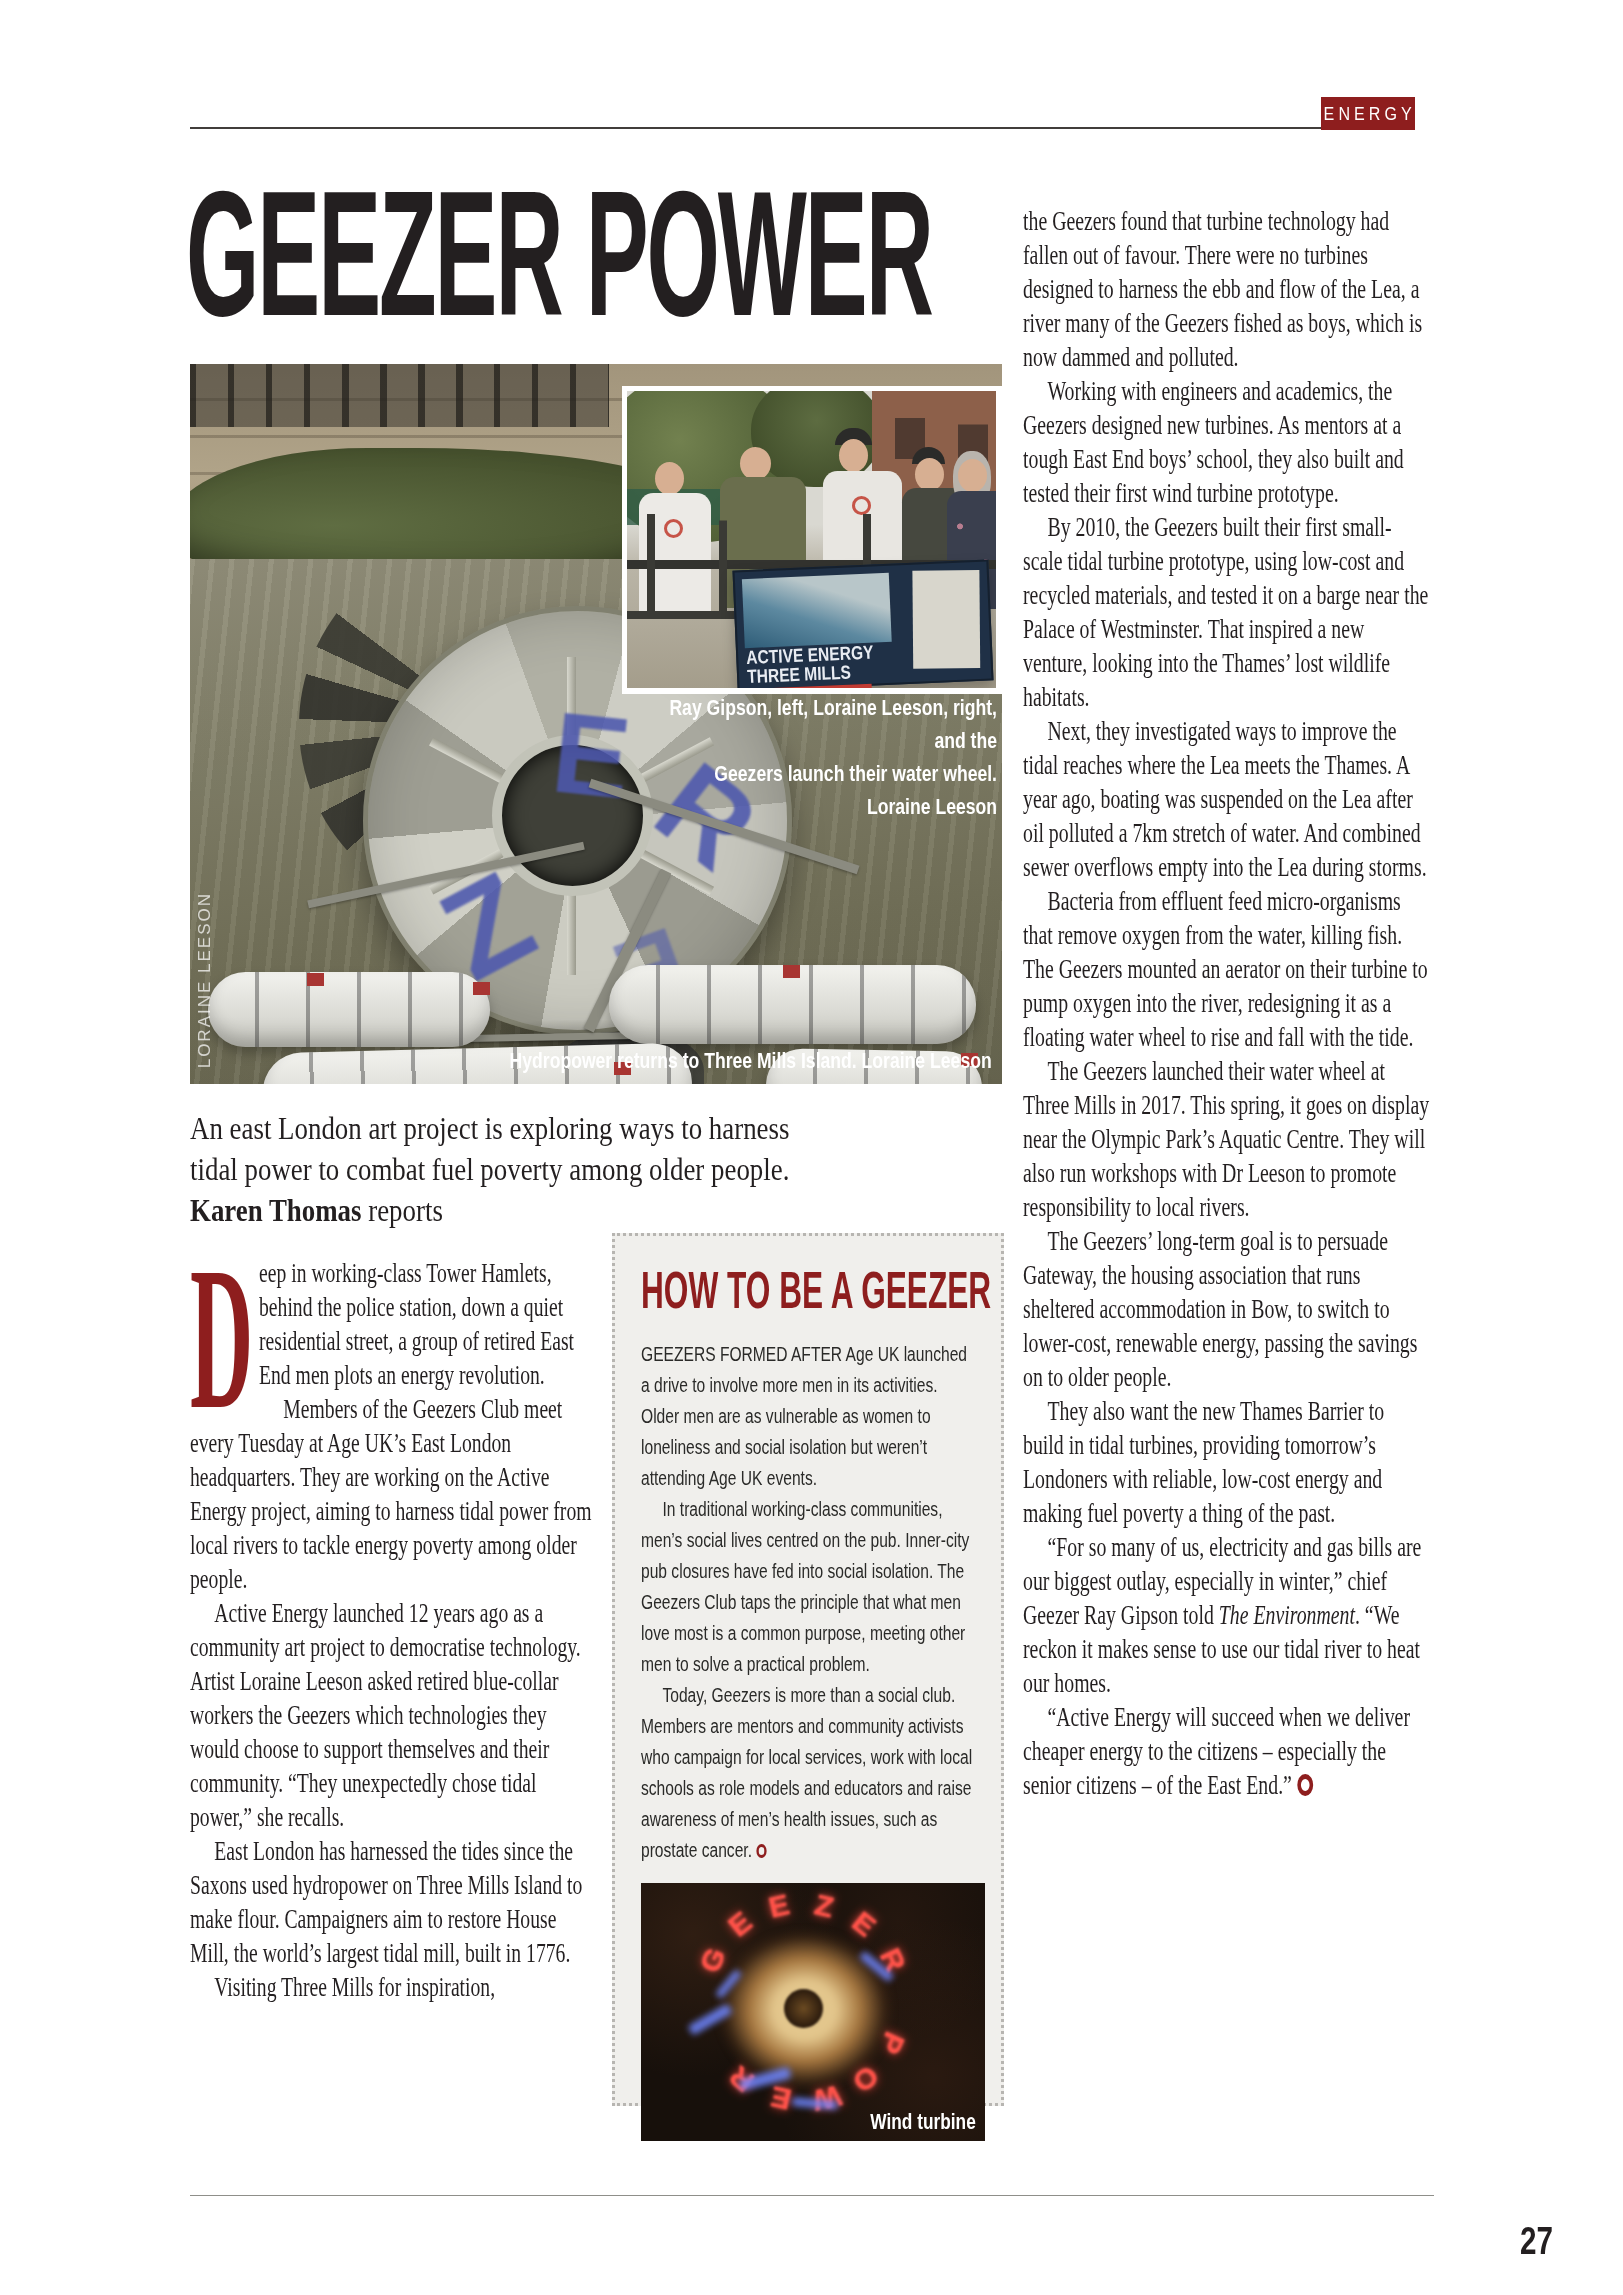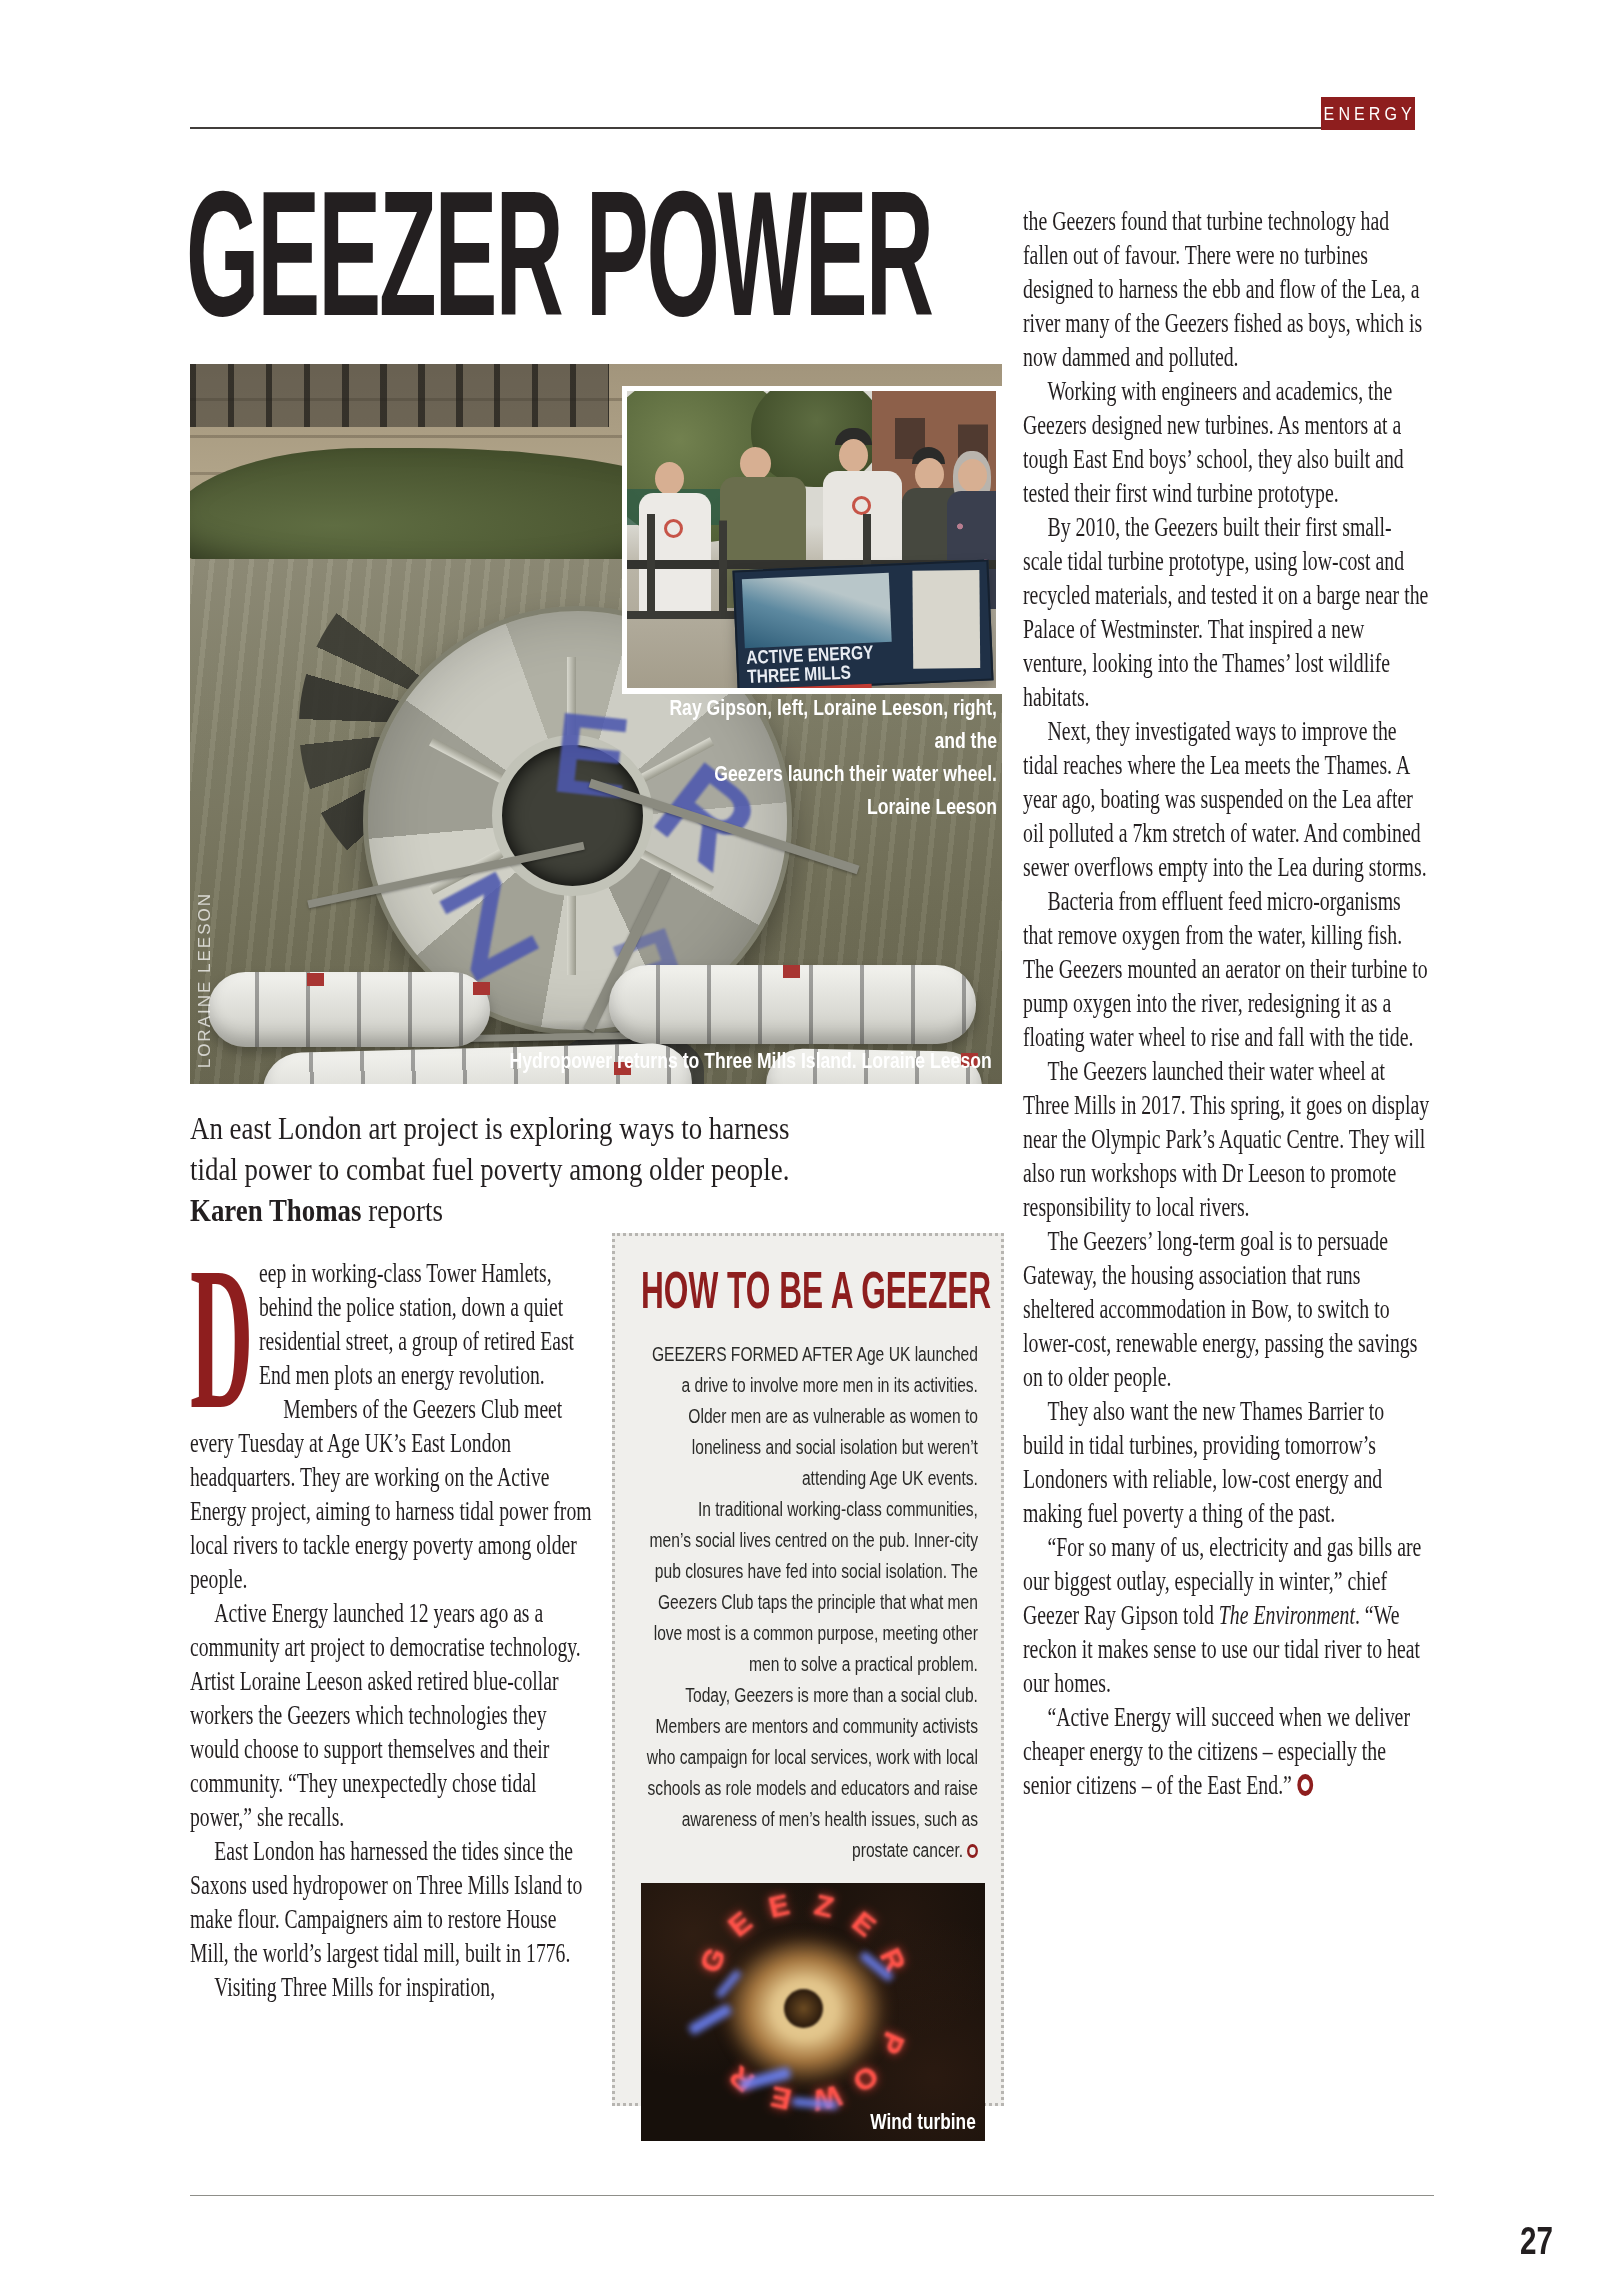--- a/index.html
+++ b/index.html
@@ -122,21 +122,21 @@
   .indent{text-indent:34px;}
   .dropcap{float:left;width:86px;height:169px;margin:0 10.5px 0 0;}
   .dropcap span{display:block;font-size:204px;line-height:164px;font-weight:700;color:#8e1e1e;
         transform:scaleX(.60);transform-origin:0 0;}
   .endmark{display:inline-block;width:11.8px;height:11.8px;border:5.2px solid #8e1e1e;border-radius:50%;
         margin-left:7.9px;vertical-align:-2px;}
 
   
   .sidebox{position:absolute;left:612px;top:1233px;width:392px;height:873px;background:#f0efec;
         border:3.3px dotted #b7b5b1;box-sizing:border-box;}
-  .side-inner{padding:31px 0 0 26px;text-align:right;}
+  .side-inner{padding:31px 0 0 26px;}
   .side-title{font-family:"Liberation Sans",sans-serif;font-weight:700;font-size:51px;line-height:47px;
         color:#8e1e1e;transform:scaleX(.62);transform-origin:0 0;white-space:nowrap;margin:0 0 25px 0;}
   .side-text{width:432px;transform:scaleX(.78);transform-origin:0 0;
         font-family:"Liberation Sans",sans-serif;font-size:20px;line-height:31px;color:#2a2a28;}
   .side-text .indent{text-indent:27.5px;}
   .side-text .endmark{width:7.9px;height:7.9px;border-width:3.9px;margin-left:5.2px;vertical-align:-0.7px;}
 
   
   .wind-photo{position:relative;margin:17px 0 0 0;width:344px;height:258px;background:#17100b;overflow:hidden;}
   .wp-glow{position:absolute;left:77px;top:47px;width:174px;height:160px;border-radius:50%;filter:blur(3.9px);

